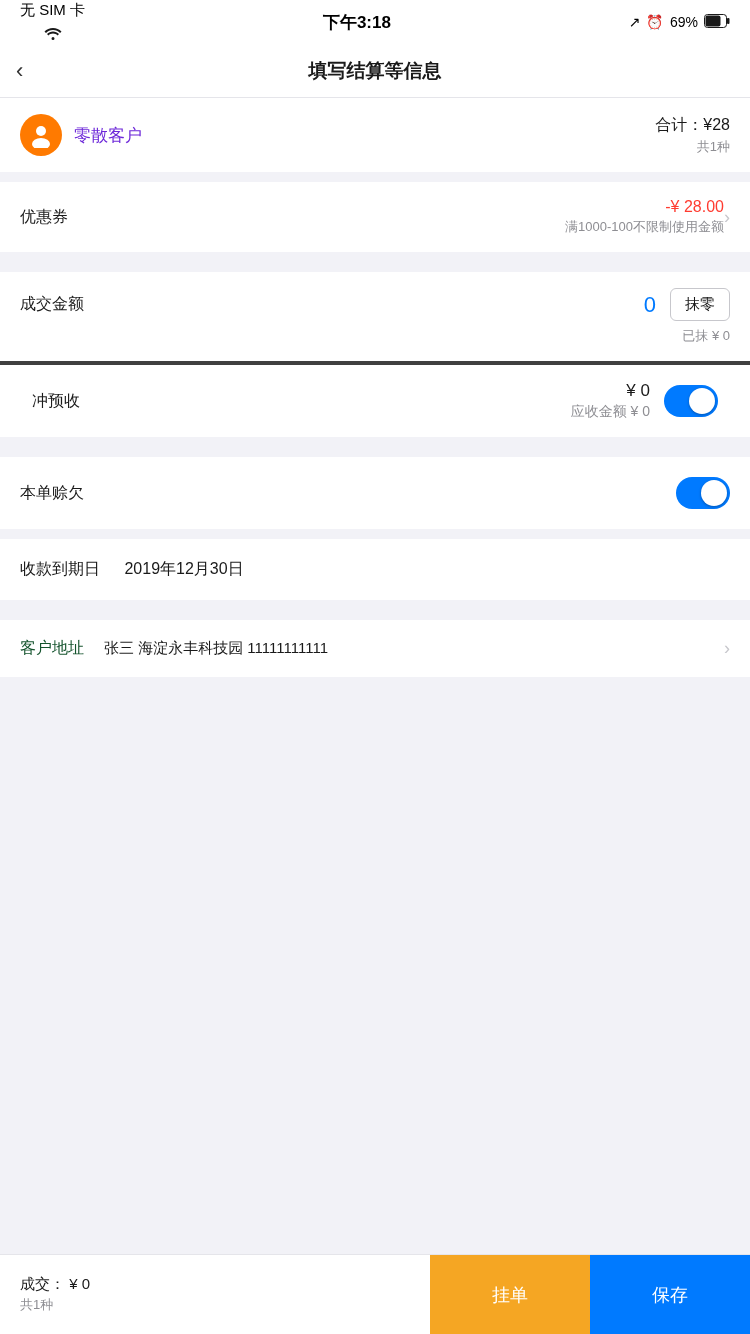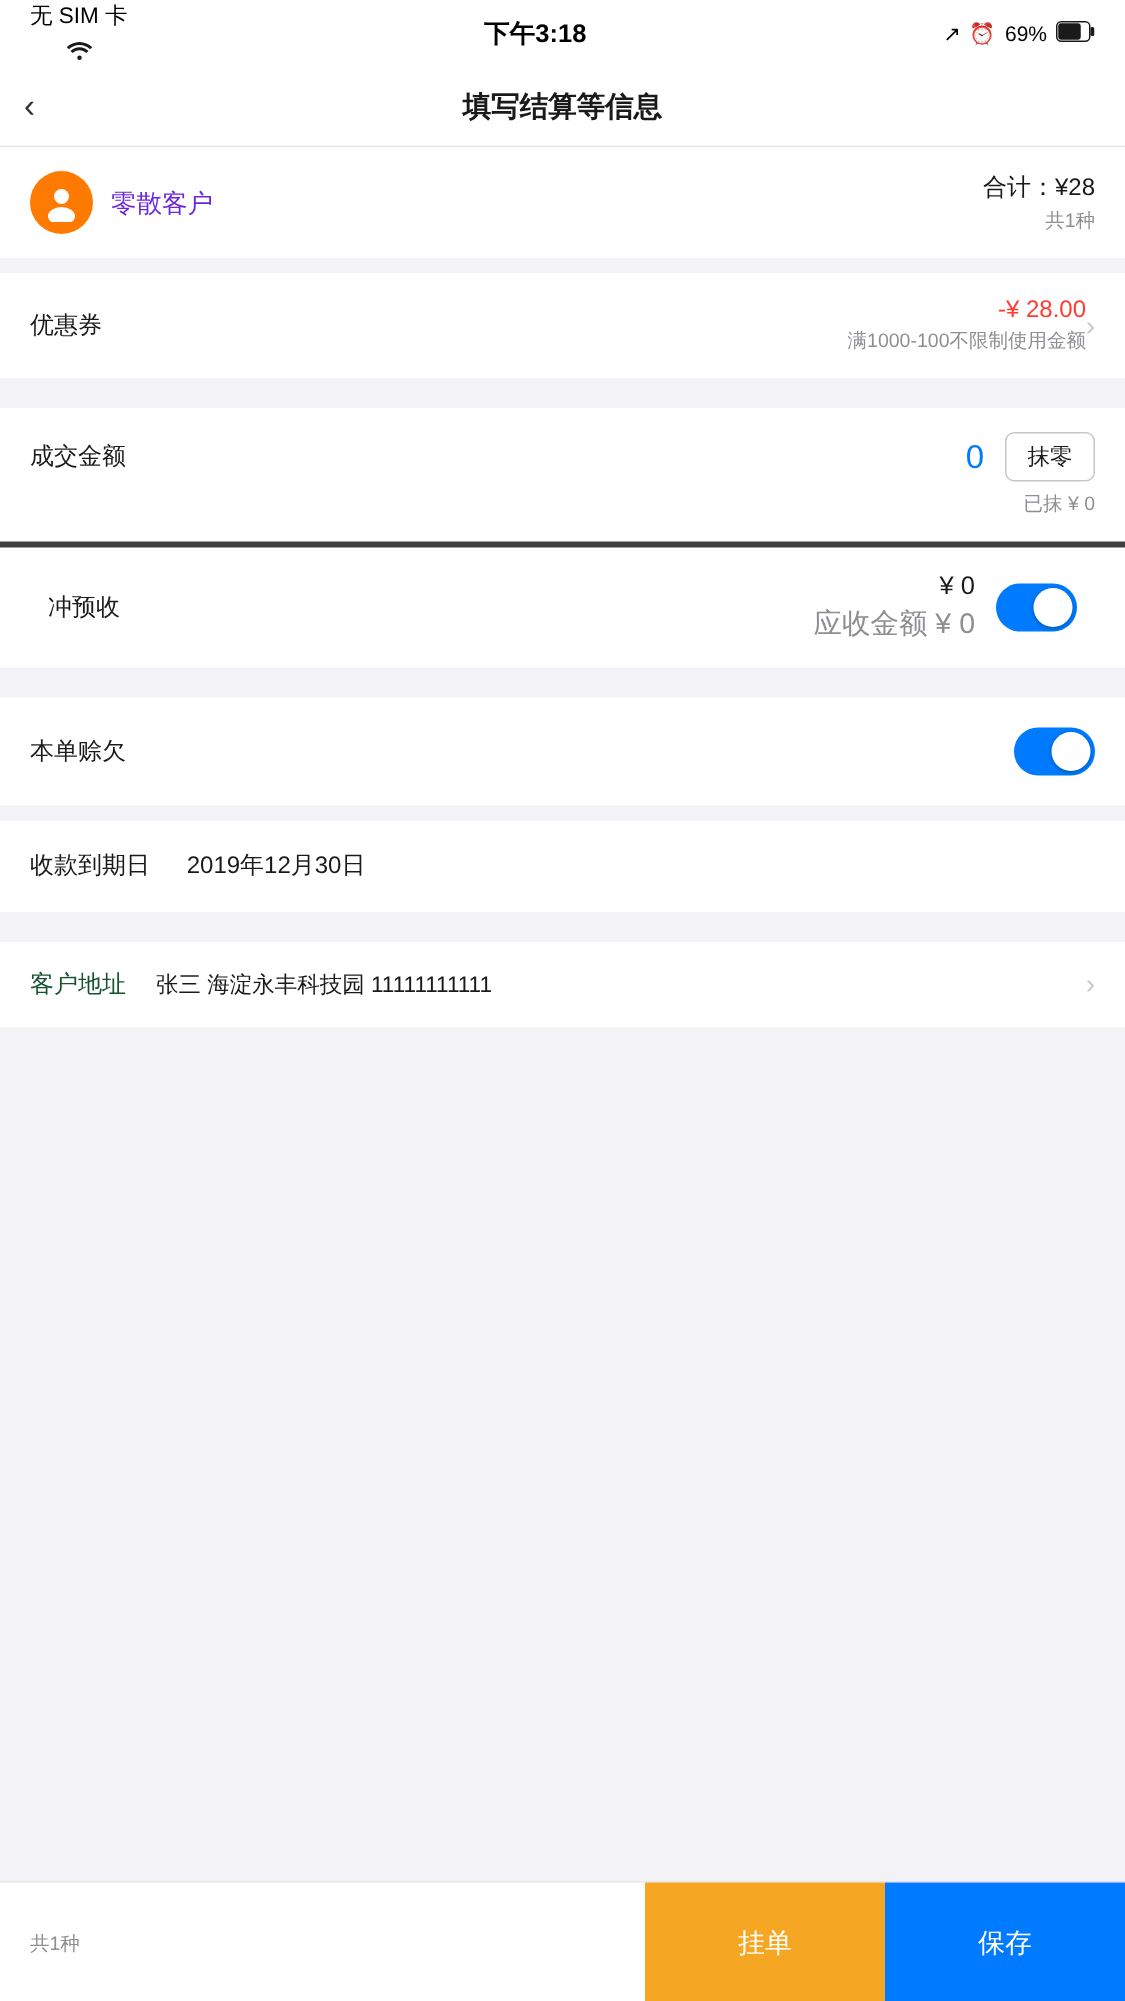--- a/index.html
+++ b/index.html
@@ -206,21 +206,21 @@
     }
     .prepaid-value {
       text-align: right;
     }
     .prepaid-amount {
       font-size: 17px;
       color: #1a1a1a;
       font-weight: 400;
     }
     .prepaid-sub {
-      font-size: 19px;
+      font-size: 14px;
       color: #8e8e93;
       margin-top: 2px;
     }
 
     
     .toggle {
       width: 54px;
       height: 32px;
       border-radius: 16px;
       background: #007aff;
@@ -460,17 +460,21 @@
   <div class="address-section">
     <span class="address-label">客户地址</span>
     <span class="address-value">张三 海淀永丰科技园 11111111111</span>
     <span class="chevron-icon">›</span>
   </div>
 
 </div>
 
 <div class="bottom-bar">
   <div class="bottom-info">
+    <div class="bottom-deal">
+      <span>成交：</span>
+      <span>¥ 0</span>
+    </div>
     <div class="bottom-count">共1种</div>
   </div>
   <button class="bottom-btn btn-pending">挂单</button>
   <button class="bottom-btn btn-save">保存</button>
 </div>
 
 </body></html>

